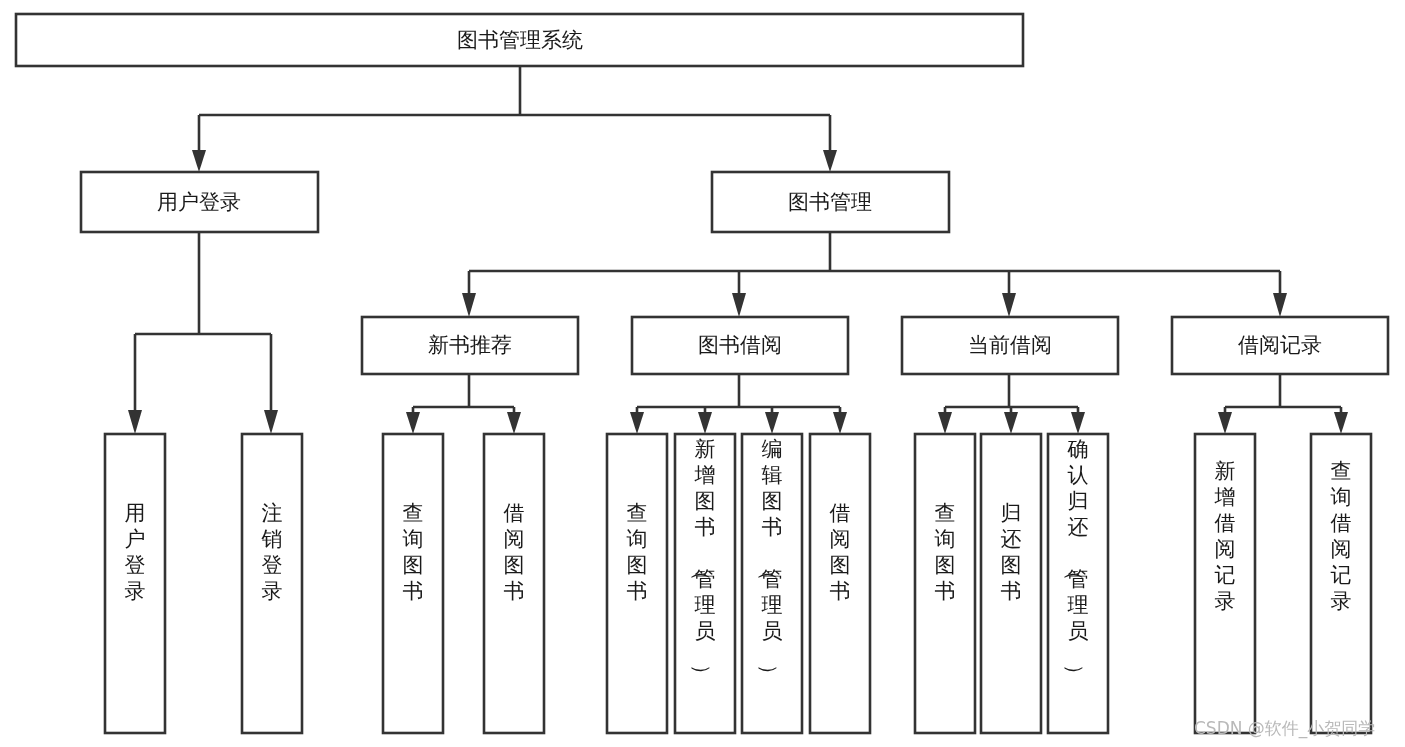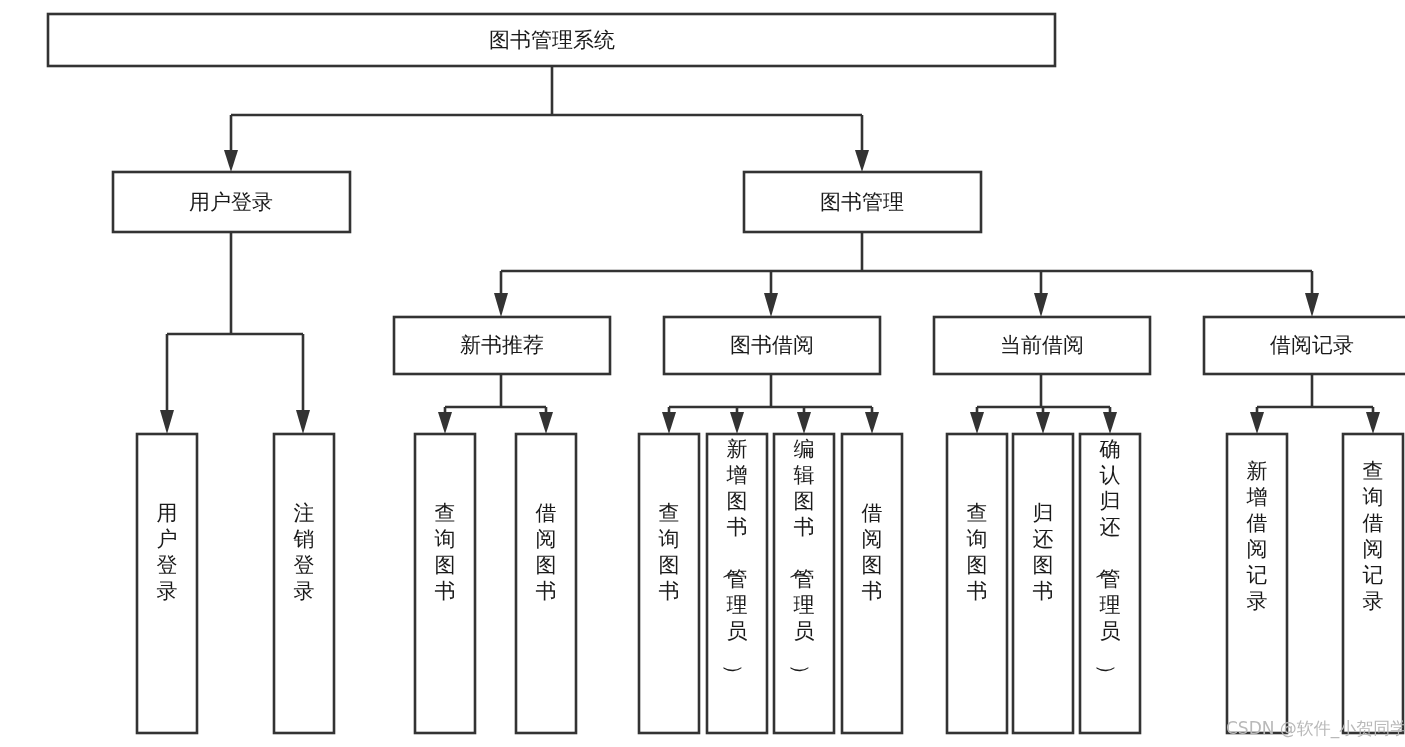--- a/index.html
+++ b/index.html
@@ -12,21 +12,20 @@
     width: 1405px;
     height: 747px;
     font-family: "DejaVu Sans", "Liberation Sans", sans-serif;
     overflow: hidden;
     position: relative;
   }
   #diagram-root {
     position: relative;
     width: 1298px;
     height: 747px;
-    padding-left: 32px;
   }
   svg.chart-svg {
     display: block;
     width: 1405px;
     height: 747px;
   }
   .node-box {
     fill: #ffffff;
     stroke: #333333;
     stroke-width: 2.6;

